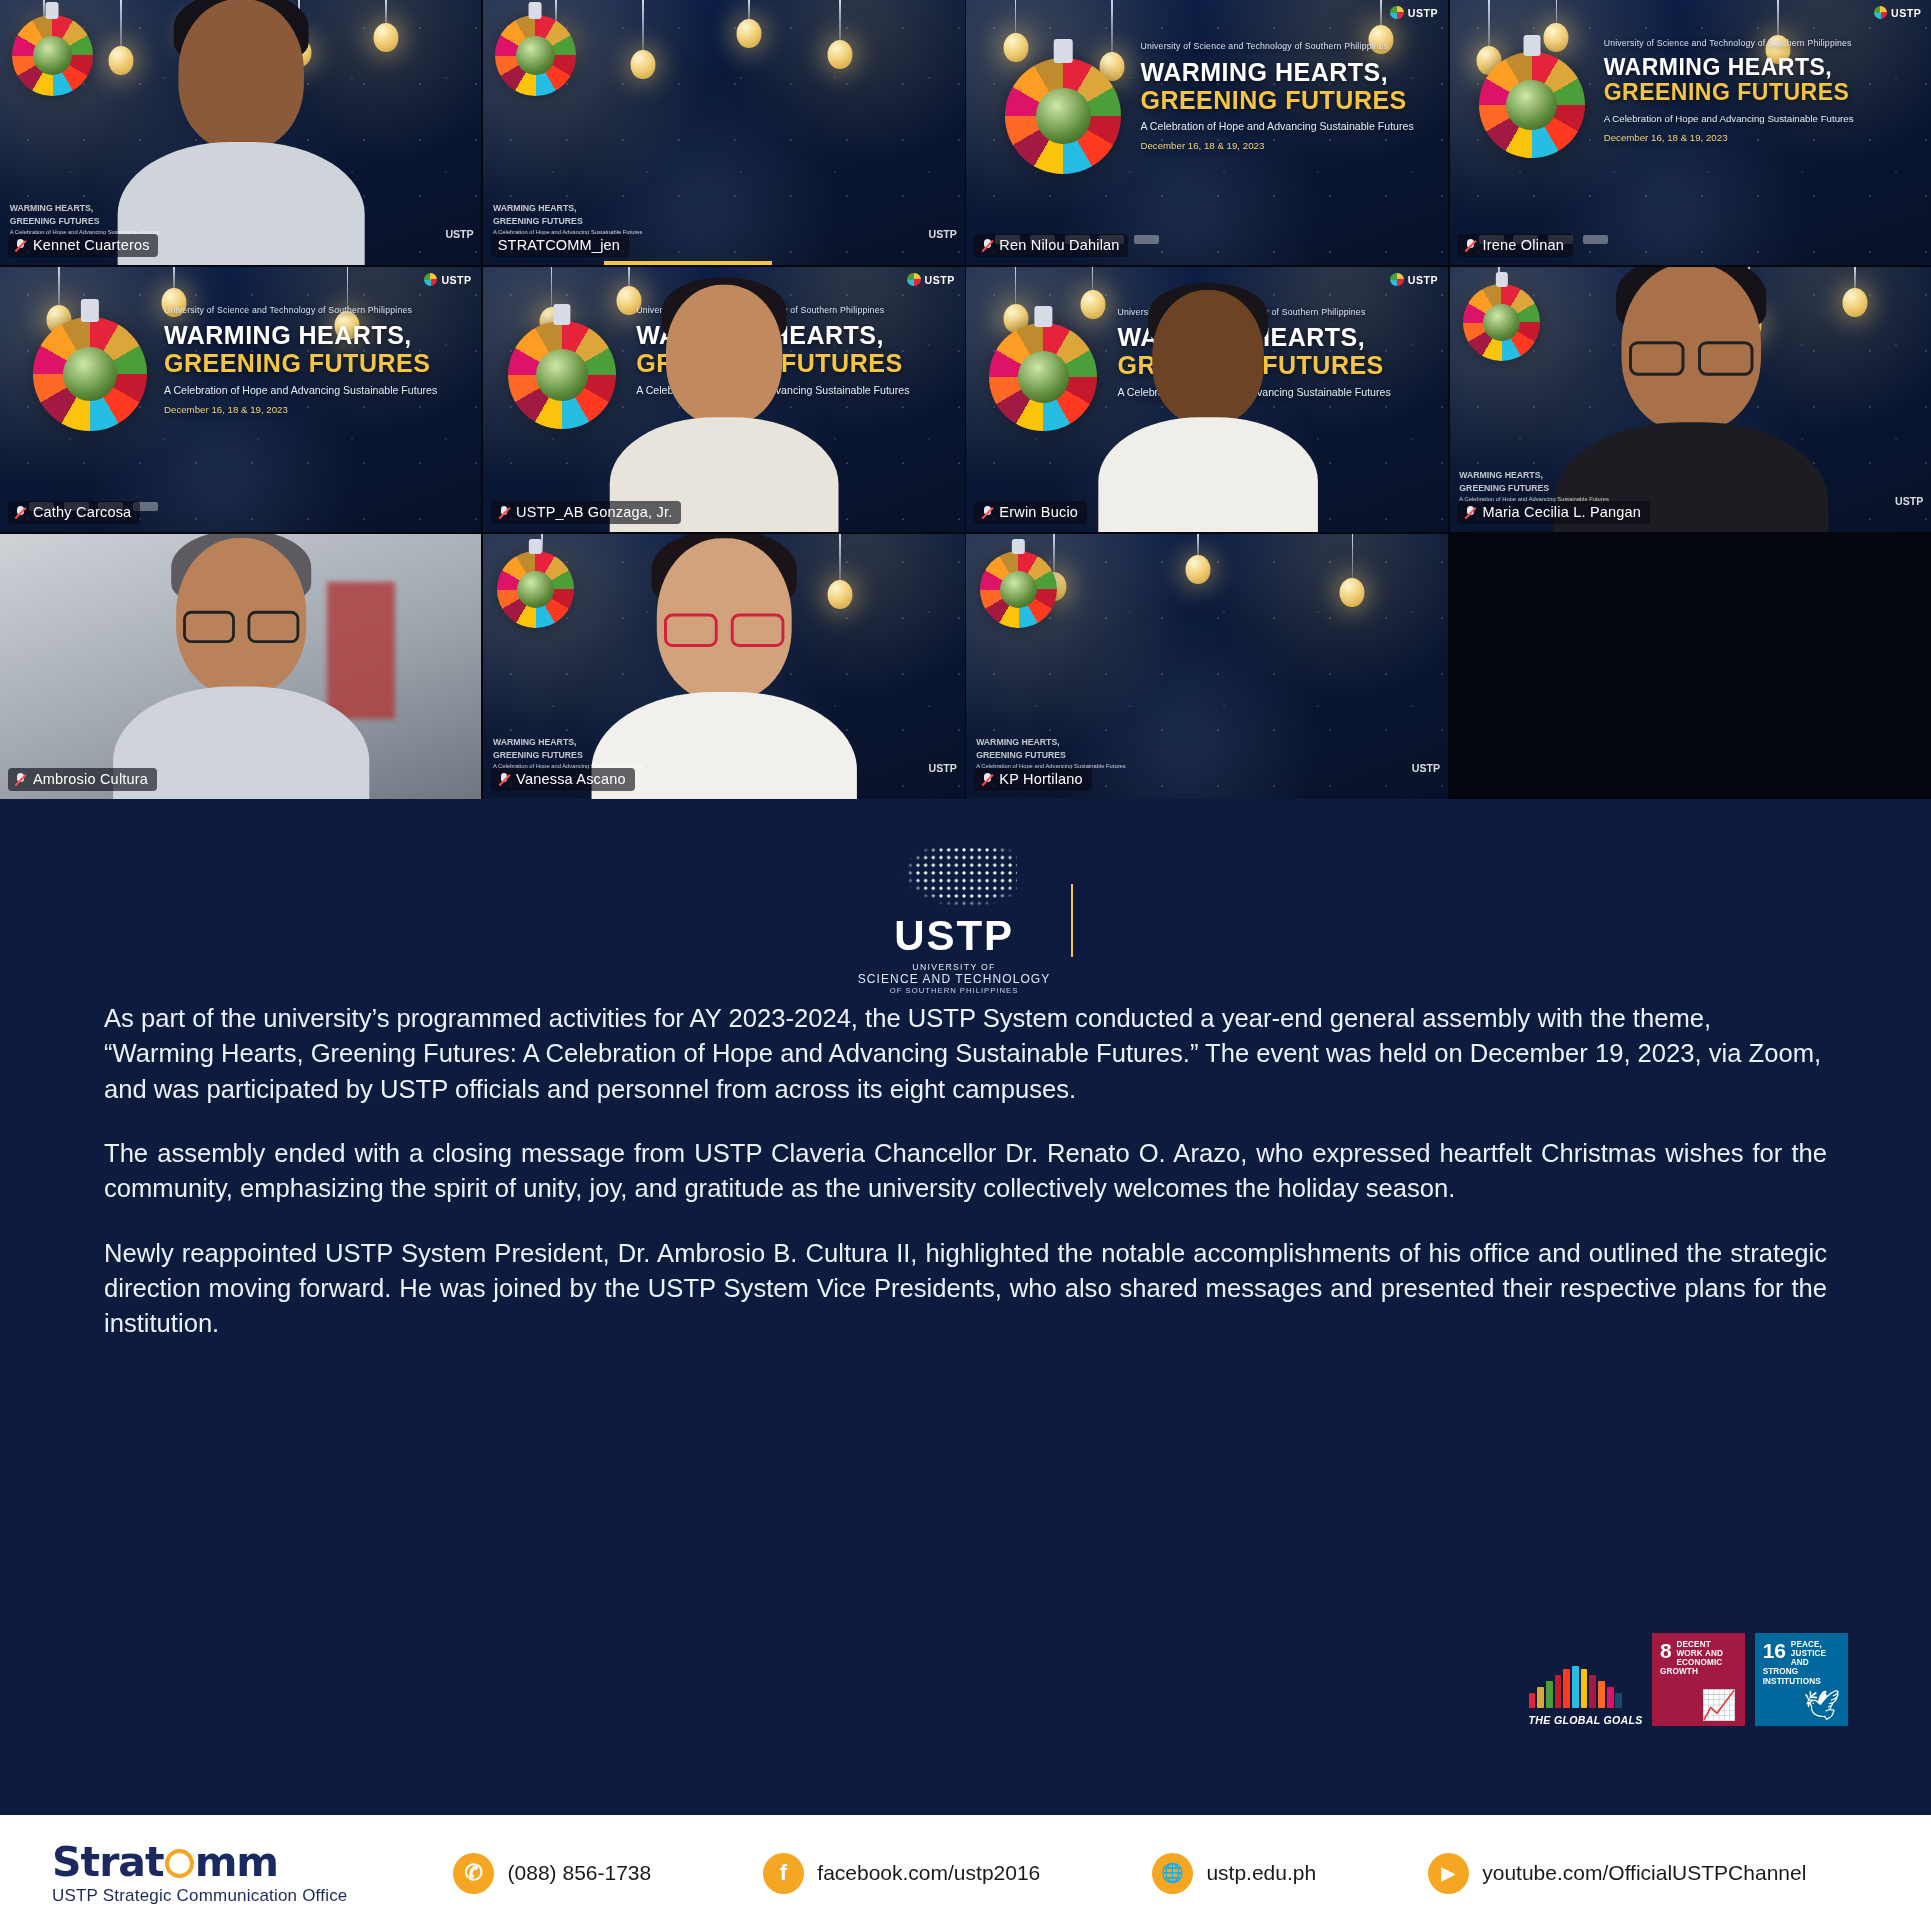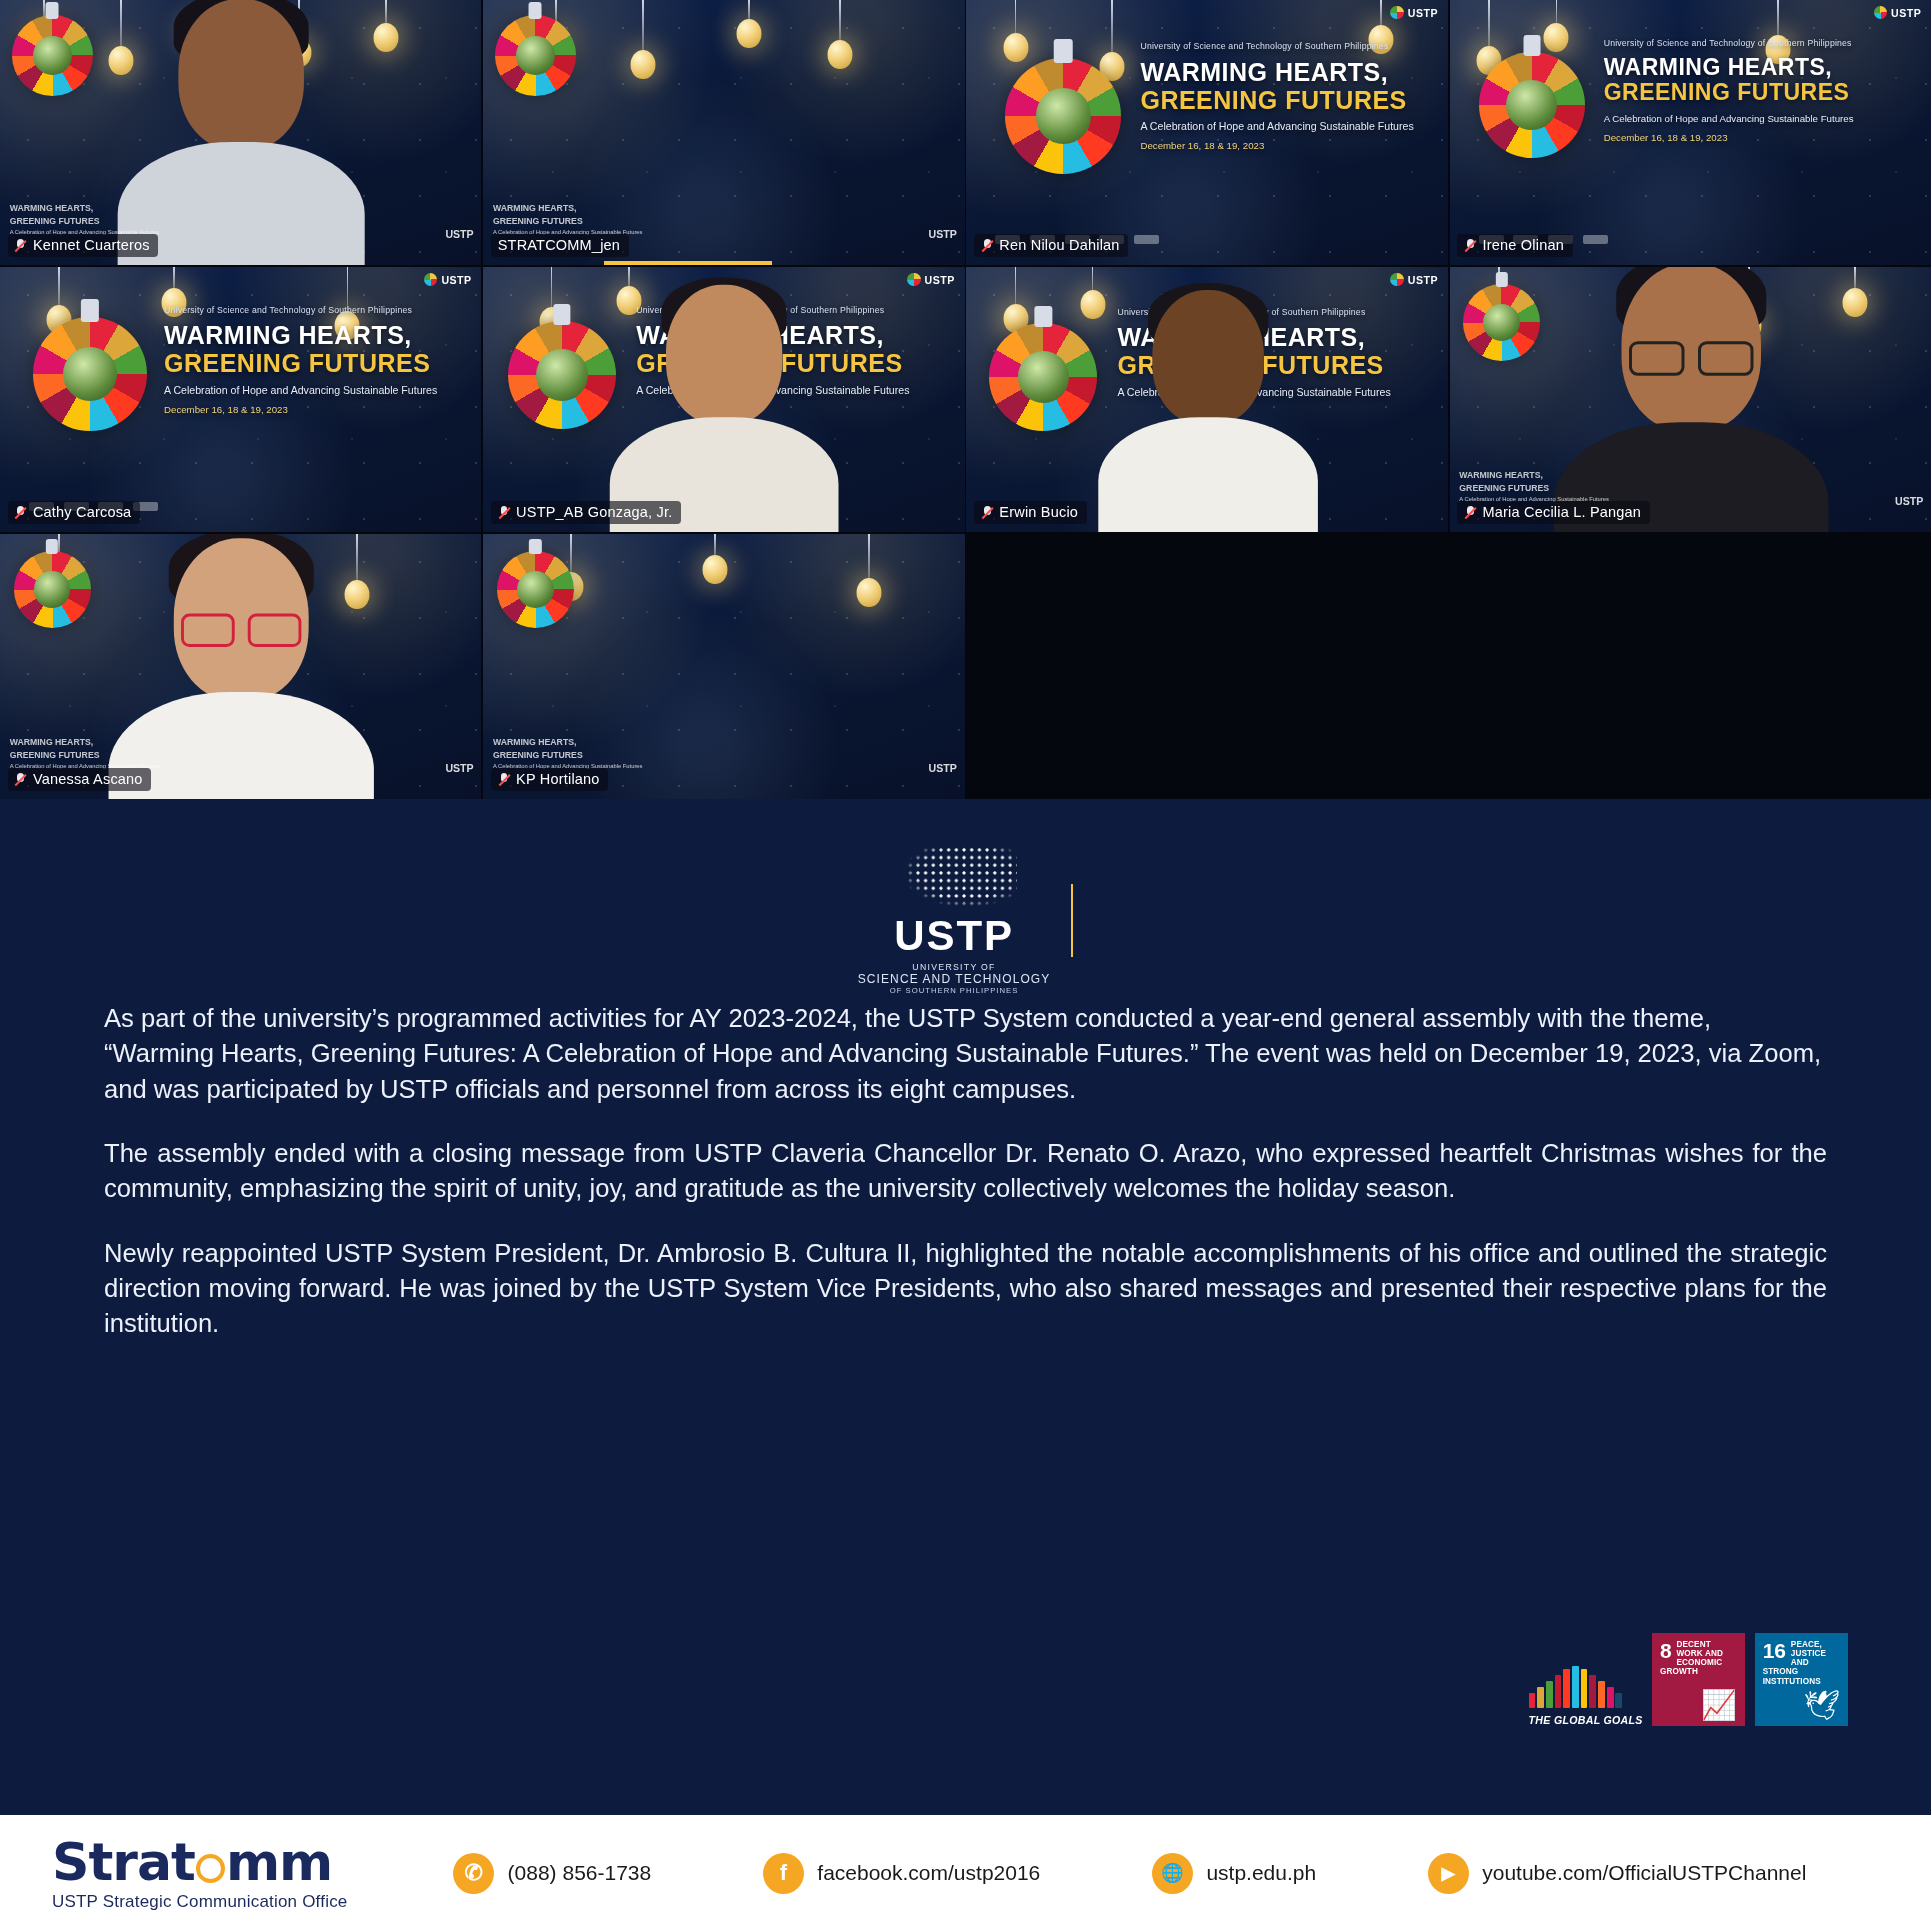--- a/index.html
+++ b/index.html
@@ -276,21 +276,21 @@
     flex: 0 0 auto;
     height: 116px;
     background: #ffffff;
     display: flex;
     align-items: center;
     padding: 0 52px;
     gap: 33px;
   }
   .stratcomm { line-height: 1; }
   .stratcomm .sc-word {
-    font-size: 52px; font-weight: bold; color: #1b2a5e; letter-spacing: -1px;
+    font-size: 41px; font-weight: bold; color: #1b2a5e; letter-spacing: -1px;
     font-family: "DejaVu Sans", sans-serif;
   }
   .stratcomm .sc-word .c-o {
     display: inline-block; width: 29px; height: 29px; border-radius: 50%;
     border: 4.8px solid #f5a623; vertical-align: -2.9px; margin: 0 1px;
   }
   .stratcomm .sc-sub { font-size: 17px; color: #1b2a5e; letter-spacing: 0.2px; margin-top: 4.8px; }
   .contacts { display: flex; align-items: center; gap: 39px; flex: 1; justify-content: space-evenly; }
   .contact { display: flex; align-items: center; gap: 13.5px; }
   .cicon {
@@ -552,20 +552,36 @@
         <span style="display:block;font-size:8.7px;font-weight:bold">GREENING FUTURES</span>
         <span>A Celebration of Hope and Advancing Sustainable Futures</span>
       </div>
       <div class="tile-corner-logo">USTP</div>
       <div class="name-tag">
         <span class="mic-muted"></span>
         <span>Maria Cecilia L. Pangan</span>
       </div>
     </div>
 
+    <div class="tile">
+      <div style="position:absolute;inset:0;background:linear-gradient(160deg,#cfd3d8,#9fa6ae 55%,#6f7680)"></div>
+      <div style="position:absolute;right:18%;top:18%;width:14%;height:52%;background:#b03a3a;opacity:.8;filter:blur(2.9px)"></div>
+      <div class="person">
+        <div class="head" style="transform:scale(1.4) translateY(3.9px)">
+          <div class="hair" style="background:#5d5b60"></div>
+          <div class="face" style="background:#b9825a"></div>
+          <div class="glasses"></div>
+          <div class="body" style="background:#cfd4dc"></div>
+        </div>
+      </div>
+      <div class="name-tag">
+        <span class="mic-muted"></span>
+        <span>Ambrosio Cultura</span>
+      </div>
+    </div>
 
     <div class="tile">
       <div class="bg-festive"></div>
       <div class="snow"></div>
       <div class="bulbs">
         <div class="bulb" style="left:12%;height:37px"></div>
         <div class="bulb" style="left:74%;height:50px"></div>
       </div>
       <div class="sdg-wheel" style="left:13.5px;top:17.4px;width:77px;height:77px"></div>
       <div class="person">

